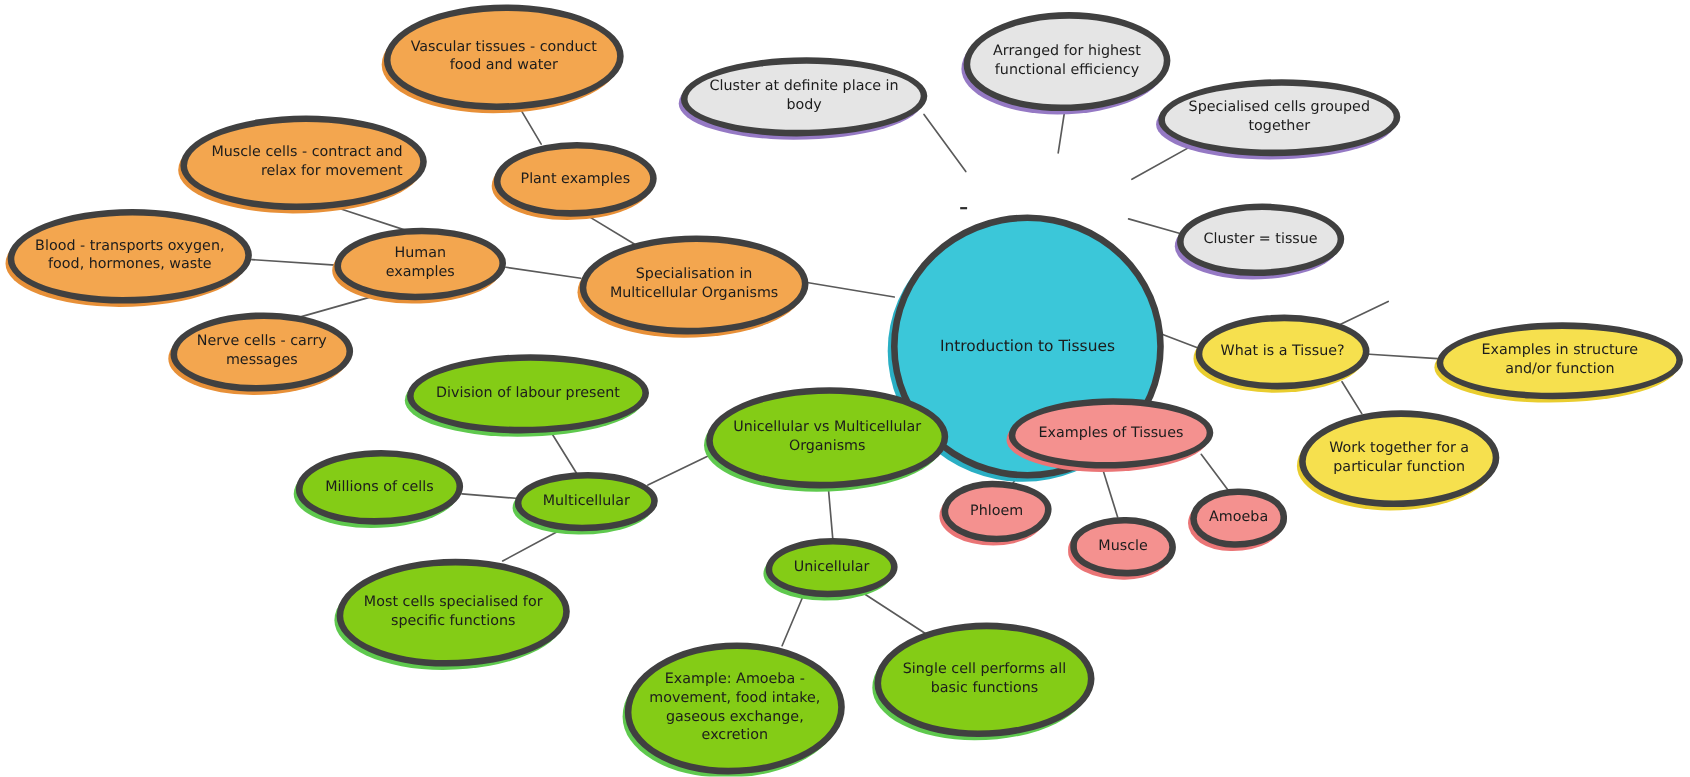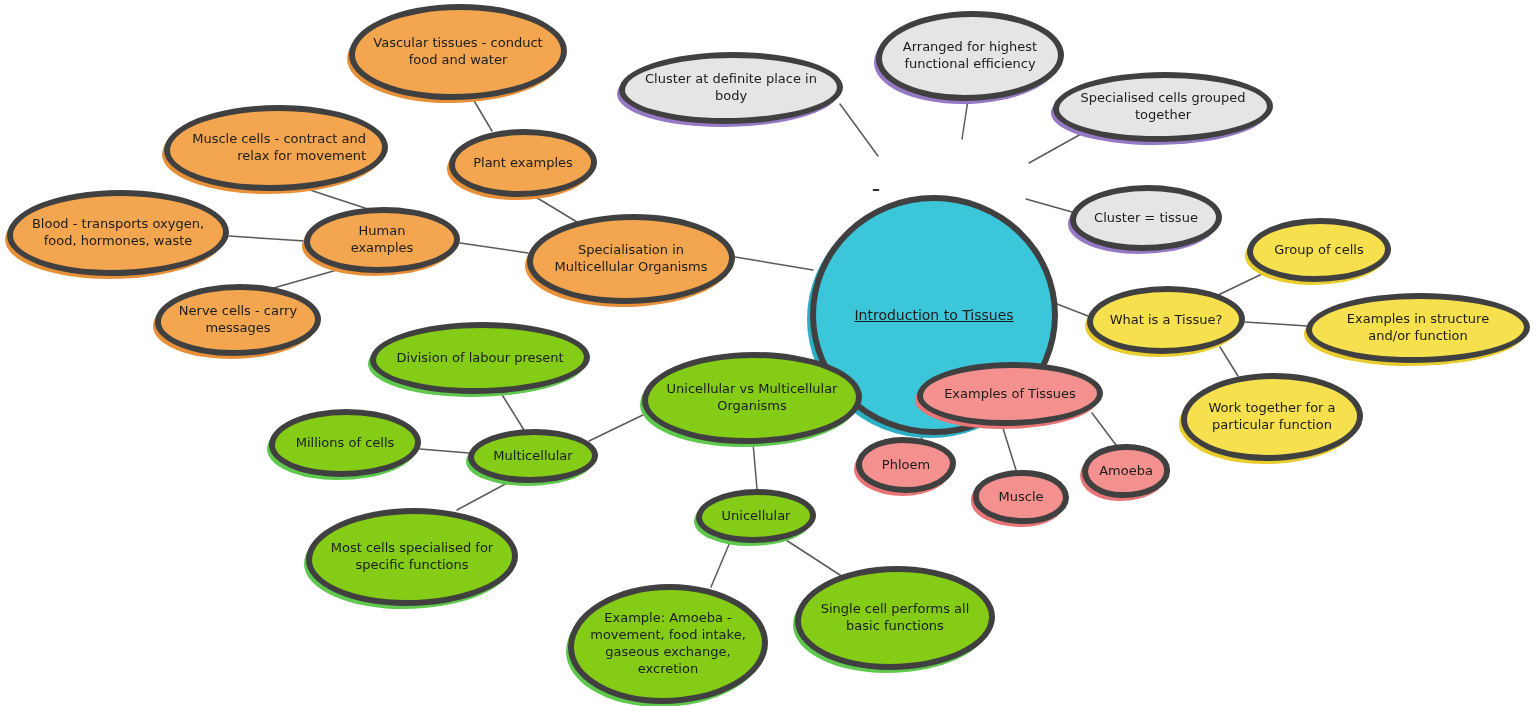--- a/index.html
+++ b/index.html
@@ -84,43 +84,40 @@
     <line x1="852" y1="374" x2="866" y2="386"></line>
     <line x1="647" y1="413" x2="589" y2="441"></line>
     <line x1="501" y1="393" x2="524" y2="430"></line>
     <line x1="420" y1="449" x2="469" y2="453"></line>
     <line x1="509" y1="482" x2="457" y2="510"></line>
     <line x1="753" y1="443" x2="757" y2="489"></line>
     <line x1="730" y1="542" x2="711" y2="587"></line>
     <line x1="786" y1="540" x2="843" y2="577"></line>
   </svg>
 
-  <div class="node central" style="left:810px;top:195px;width:248px;height:240px;border-radius:50%;text-decoration:underline;">
+  <div class="node central" style="left:810px;top:195px;width:248px;height:240px;border-radius:50%;">
     <span class="lbl">Introduction to Tissues</span>
   </div>
 
   <div class="collapse-dash">–</div>
   <div class="node purple" style="left:619px;top:52px;width:224px;height:72px;">
     <span class="lbl">Cluster at definite place in body</span>
   </div>
   <div class="node purple" style="left:876px;top:11px;width:188px;height:90px;">
     <span class="lbl">Arranged for highest functional efficiency</span>
   </div>
   <div class="node purple" style="left:1053px;top:72px;width:220px;height:70px;align-items:center;">
     <span class="lbl">Specialised cells grouped together</span>
   </div>
   <div class="node purple" style="left:1070px;top:185px;width:152px;height:66px;">
     <span class="lbl">Cluster = tissue</span>
   </div>
 
   <div class="node yellow" style="left:1087px;top:286px;width:158px;height:68px;">
     <span class="lbl">What is a Tissue?</span>
-  </div>
-  <div class="node yellow" style="left:1247px;top:218px;width:144px;height:64px;">
-    <span class="lbl">Group of cells</span>
   </div>
   <div class="node yellow" style="left:1306px;top:293px;width:224px;height:70px;">
     <span class="lbl">Examples in structure and/or function</span>
   </div>
   <div class="node yellow" style="left:1181px;top:373px;width:182px;height:88px;">
     <span class="lbl">Work together for a particular function</span>
   </div>
 
   <div class="node pink" style="left:917px;top:362px;width:186px;height:64px;">
     <span class="lbl">Examples of Tissues</span>

